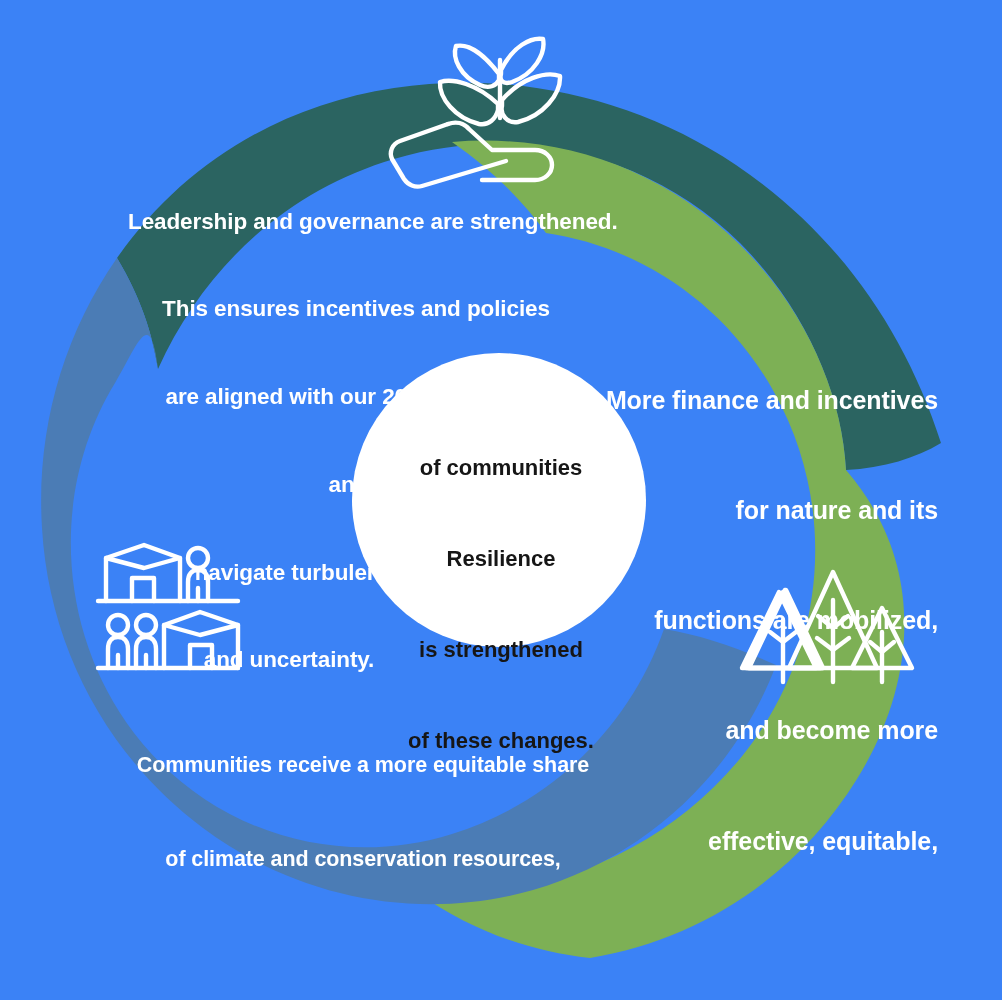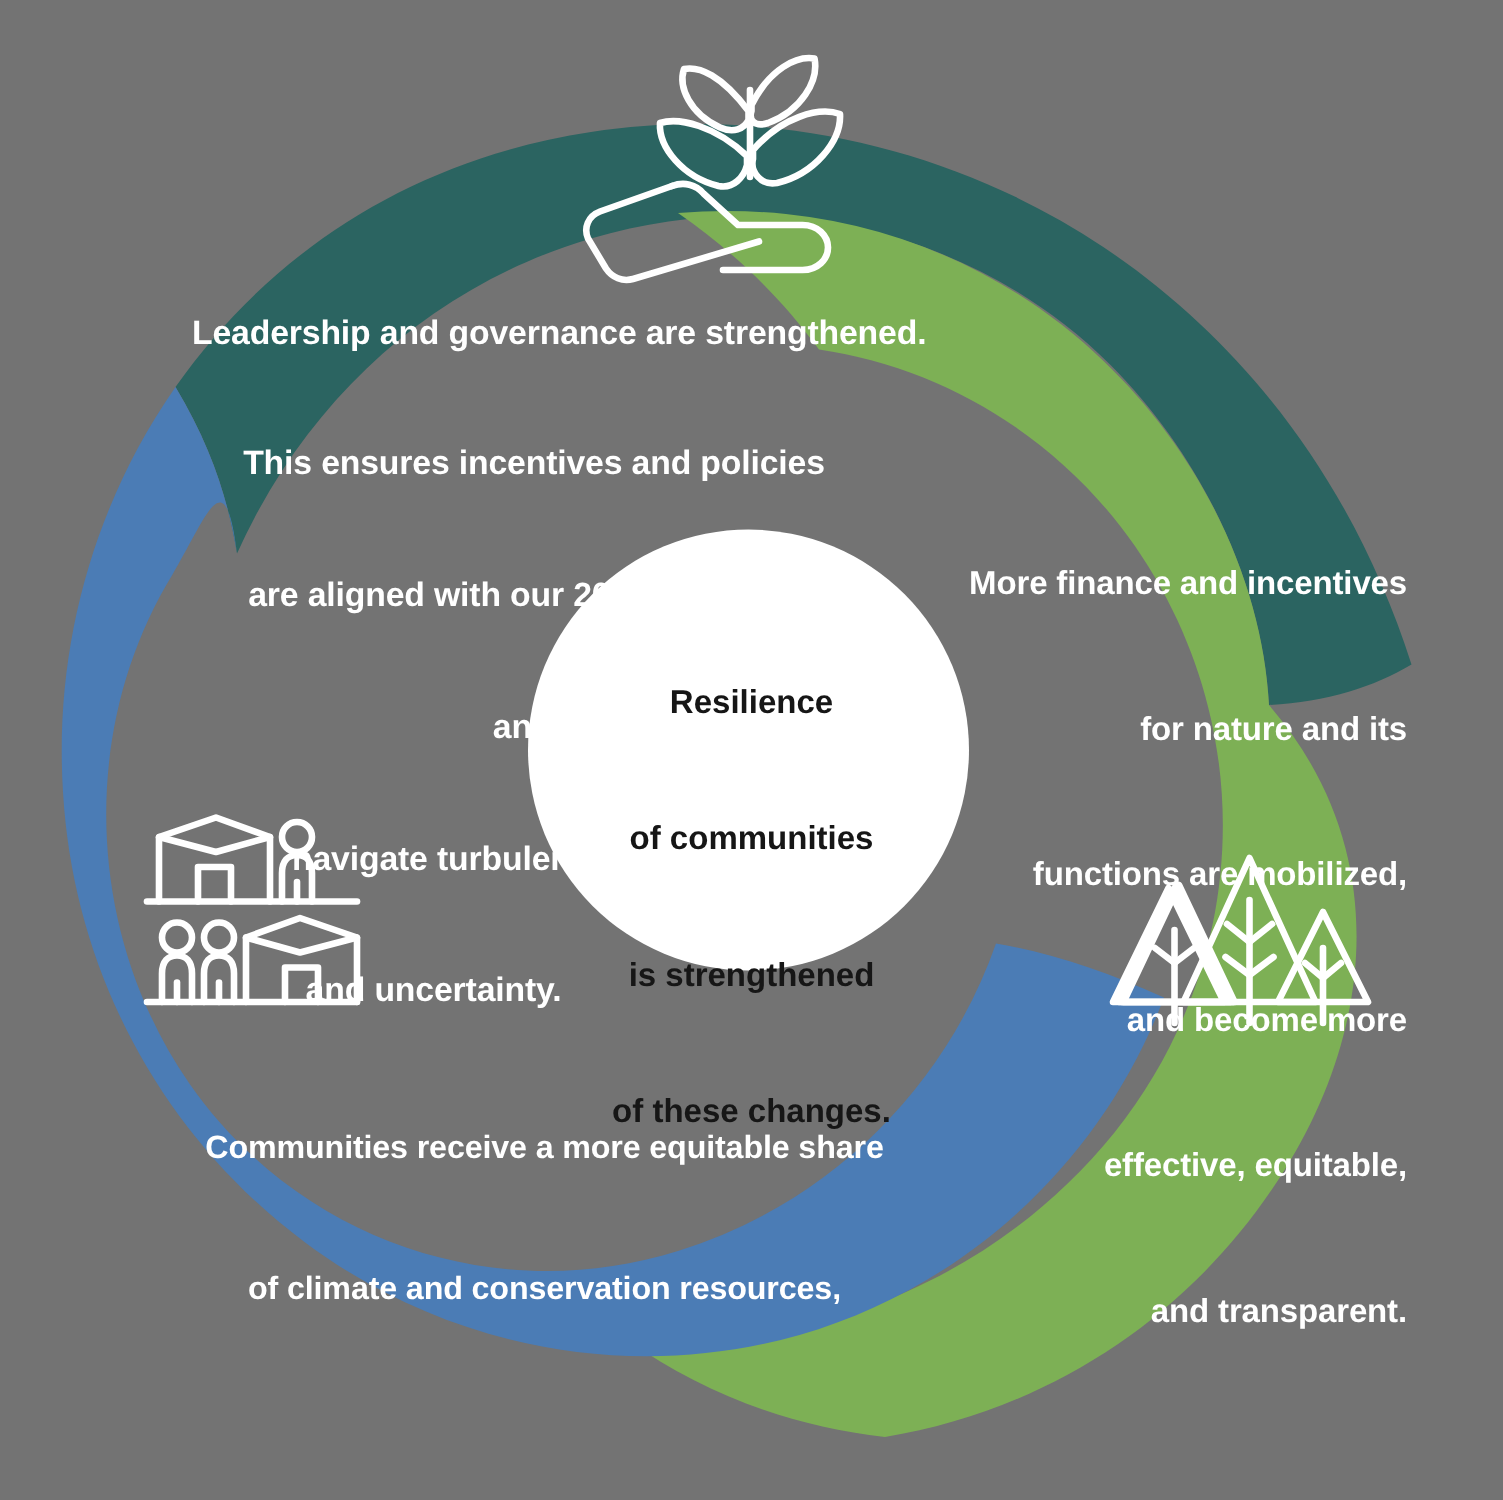--- a/index.html
+++ b/index.html
@@ -11,21 +11,21 @@
   body {
     width: 1002px;
     height: 1000px;
     font-family: "Liberation Sans", sans-serif;
     overflow: hidden;
   }
   #diagram-root {
     position: relative;
     width: 1002px;
     height: 1000px;
-    background: #737373;
+    background: #3b82f6;
   }
   svg.canvas {
     position: absolute;
     top: 0;
     left: 0;
     width: 1002px;
     height: 1000px;
   }
   .seg-text {
     position: absolute;
@@ -53,21 +53,21 @@
   #teal-text .ln.l3 { margin-left: -30px; }
   #teal-text .ln.l4 { margin-left: -66px; text-align: right; }
   #teal-text .ln.l5 { margin-left: -104px; }
   #teal-text .ln.l6 { margin-left: -126px; }
 
   
   #green-text {
     left: 558px;
     top: 308px;
     width: 380px;
-    font-size: 22px;
+    font-size: 25px;
     text-align: right;
     line-height: 1.47;
   }
   #green-text .ln { display: block; }
 
   
   #blue-text {
     left: 78px;
     top: 688px;
     width: 570px;
@@ -276,29 +276,28 @@
     <span class="ln l5">navigate turbulence</span>
     <span class="ln l6">and uncertainty.</span>
   </div>
 
   <div class="seg-text" id="green-text">
     <span class="ln">More finance and incentives</span>
     <span class="ln">for nature and its</span>
     <span class="ln">functions are mobilized,</span>
     <span class="ln">and become more</span>
     <span class="ln">effective, equitable,</span>
-    <span class="ln">and transparent.</span>
   </div>
 
   <div class="seg-text" id="blue-text">
     <span class="ln">Communities receive a more equitable share</span>
     <span class="ln">of climate and conservation resources,</span>
     
   </div>
 
   <div id="center-text">
+    <span class="ln">of communities</span>
     <span class="ln">Resilience</span>
-    <span class="ln">of communities</span>
     <span class="ln">is strengthened</span>
     <span class="ln">of these changes.</span>
   </div>
 
 </div>
 
 </body></html>

